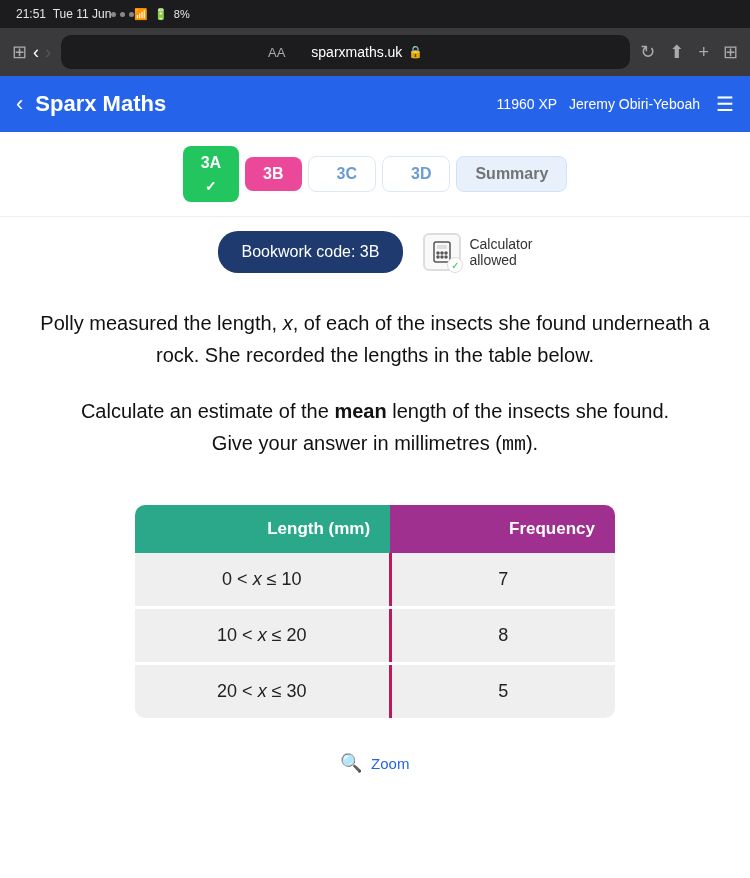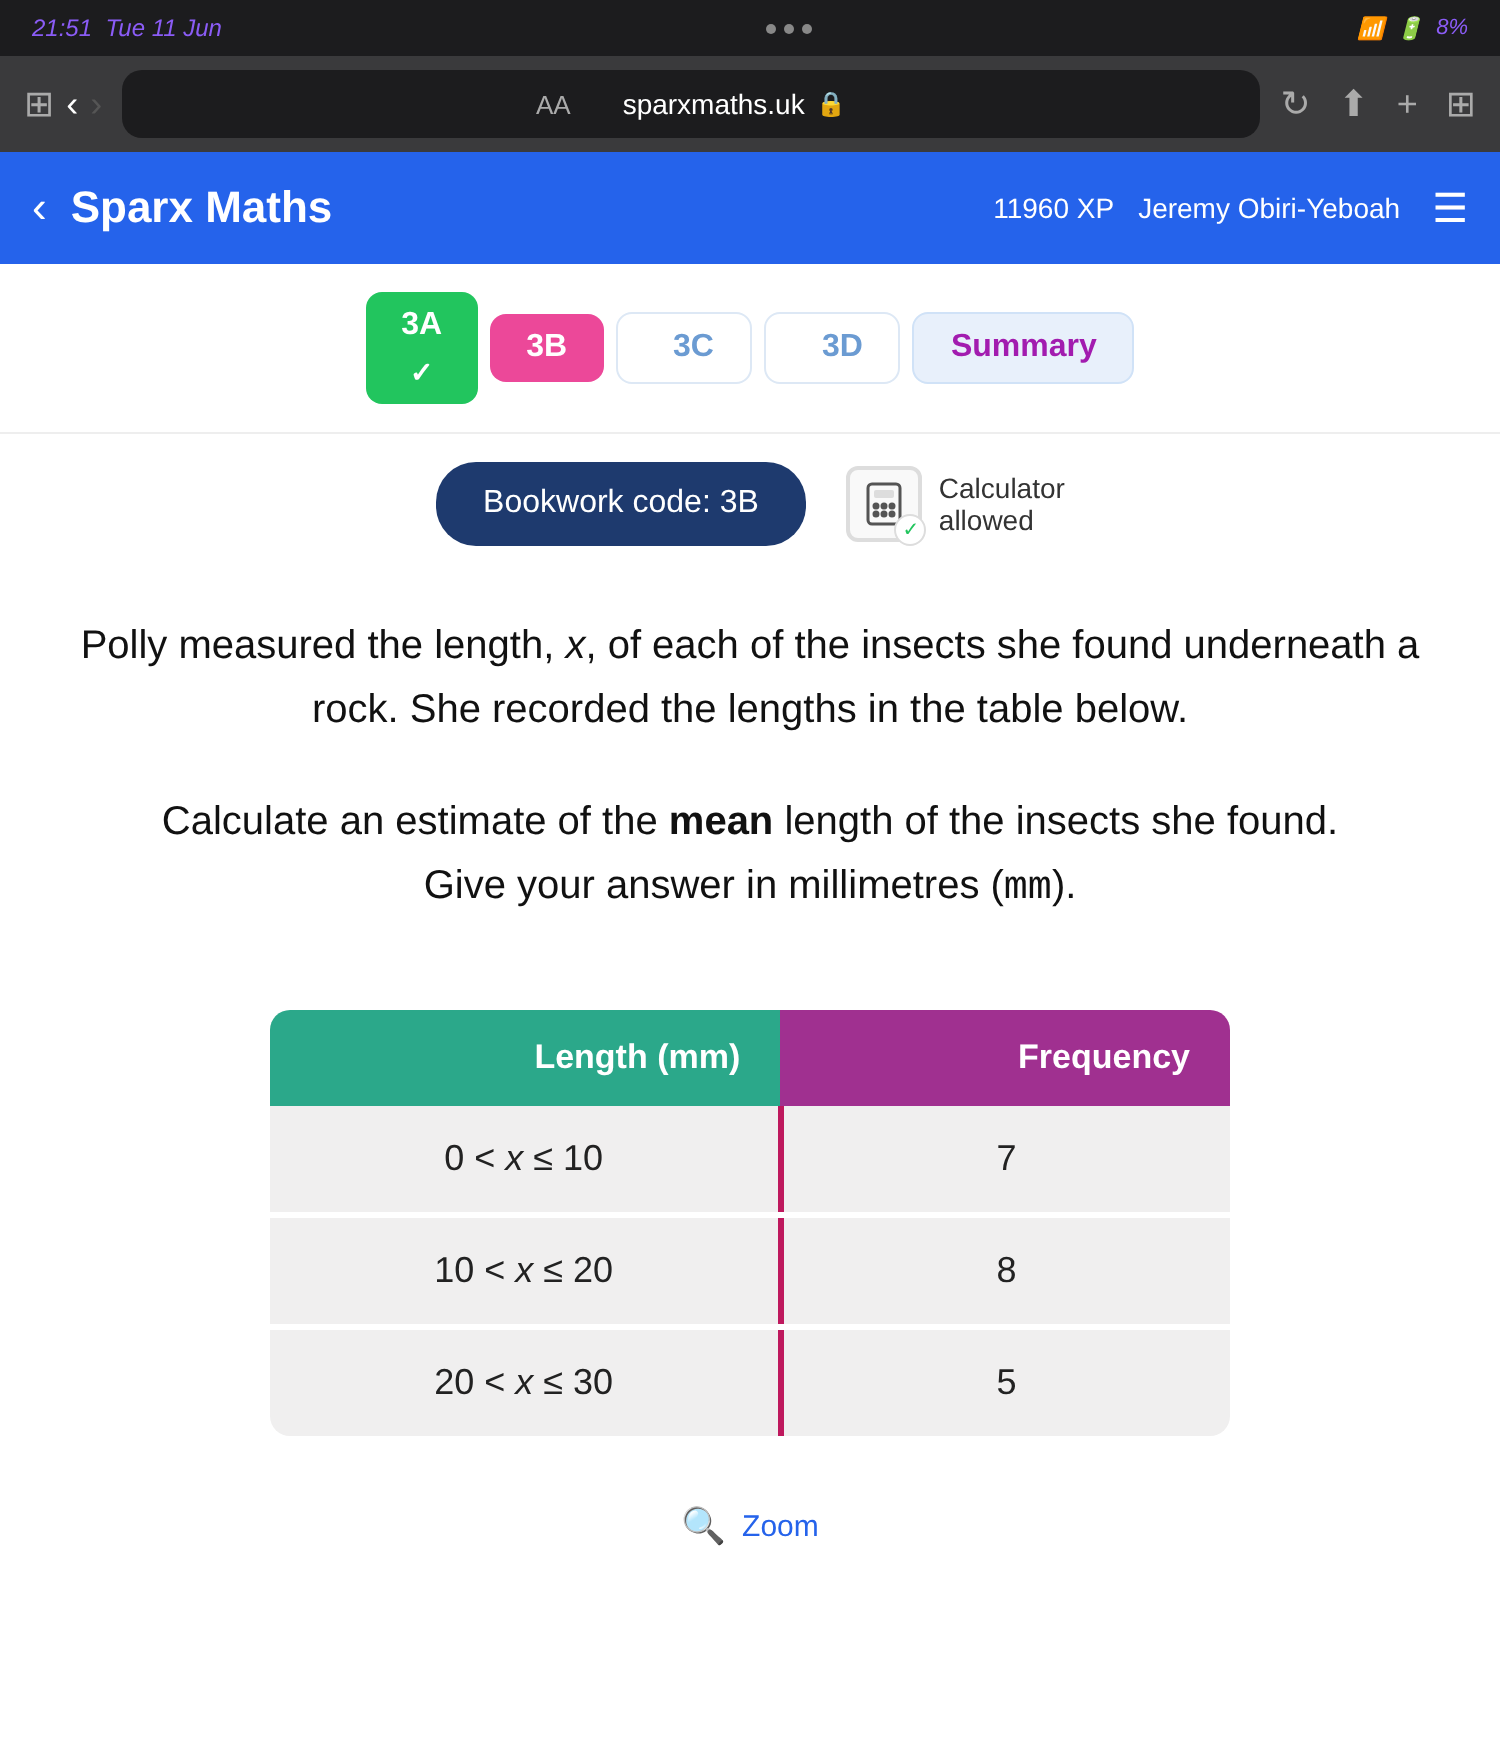--- a/index.html
+++ b/index.html
@@ -1,28 +1,26 @@
 <!DOCTYPE html>
 <html><head>
   <meta charset="utf-8">
   <style>
     * { margin: 0; padding: 0; box-sizing: border-box; }
     body { font-family: -apple-system, BlinkMacSystemFont, 'Segoe UI', sans-serif; background: #fff; width: 750px; }
 
     
     .status-bar {
       background: #1c1c1e;
-      color: #8b5cf6;
-      display: flex;
-      justify-content: space-between;
+      color: #e5e5e5;
+      display: flex;
       align-items: center;
       padding: 6px 16px;
       font-size: 12px;
       height: 28px;
-      font-style: italic;
     }
     .status-bar-center {
       display: flex;
       gap: 4px;
     }
     .status-dot {
       width: 5px; height: 5px;
       background: #888;
       border-radius: 50%;
       display: inline-block;
@@ -148,21 +146,21 @@
       color: #fff;
     }
     .tab-inactive {
       background: transparent;
       color: #6b9bd2;
       border: 1px solid #dde8f5;
       padding-left: 28px;
     }
     .tab-summary {
       background: #e8f0fb;
-      color: #a21caf;
+      color: #737373;
       border: 1px solid #d0e2f7;
     }
     .checkmark { font-size: 14px; }
 
     
     .bookwork-bar {
       display: flex;
       align-items: center;
       justify-content: center;
       gap: 20px;

